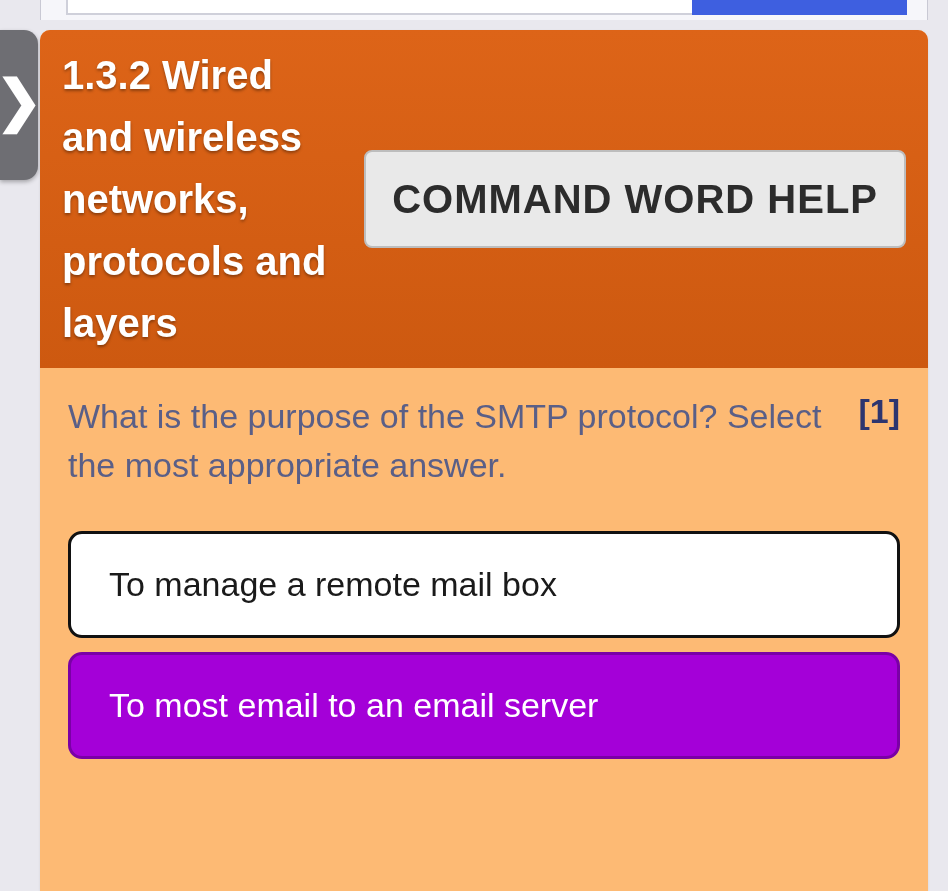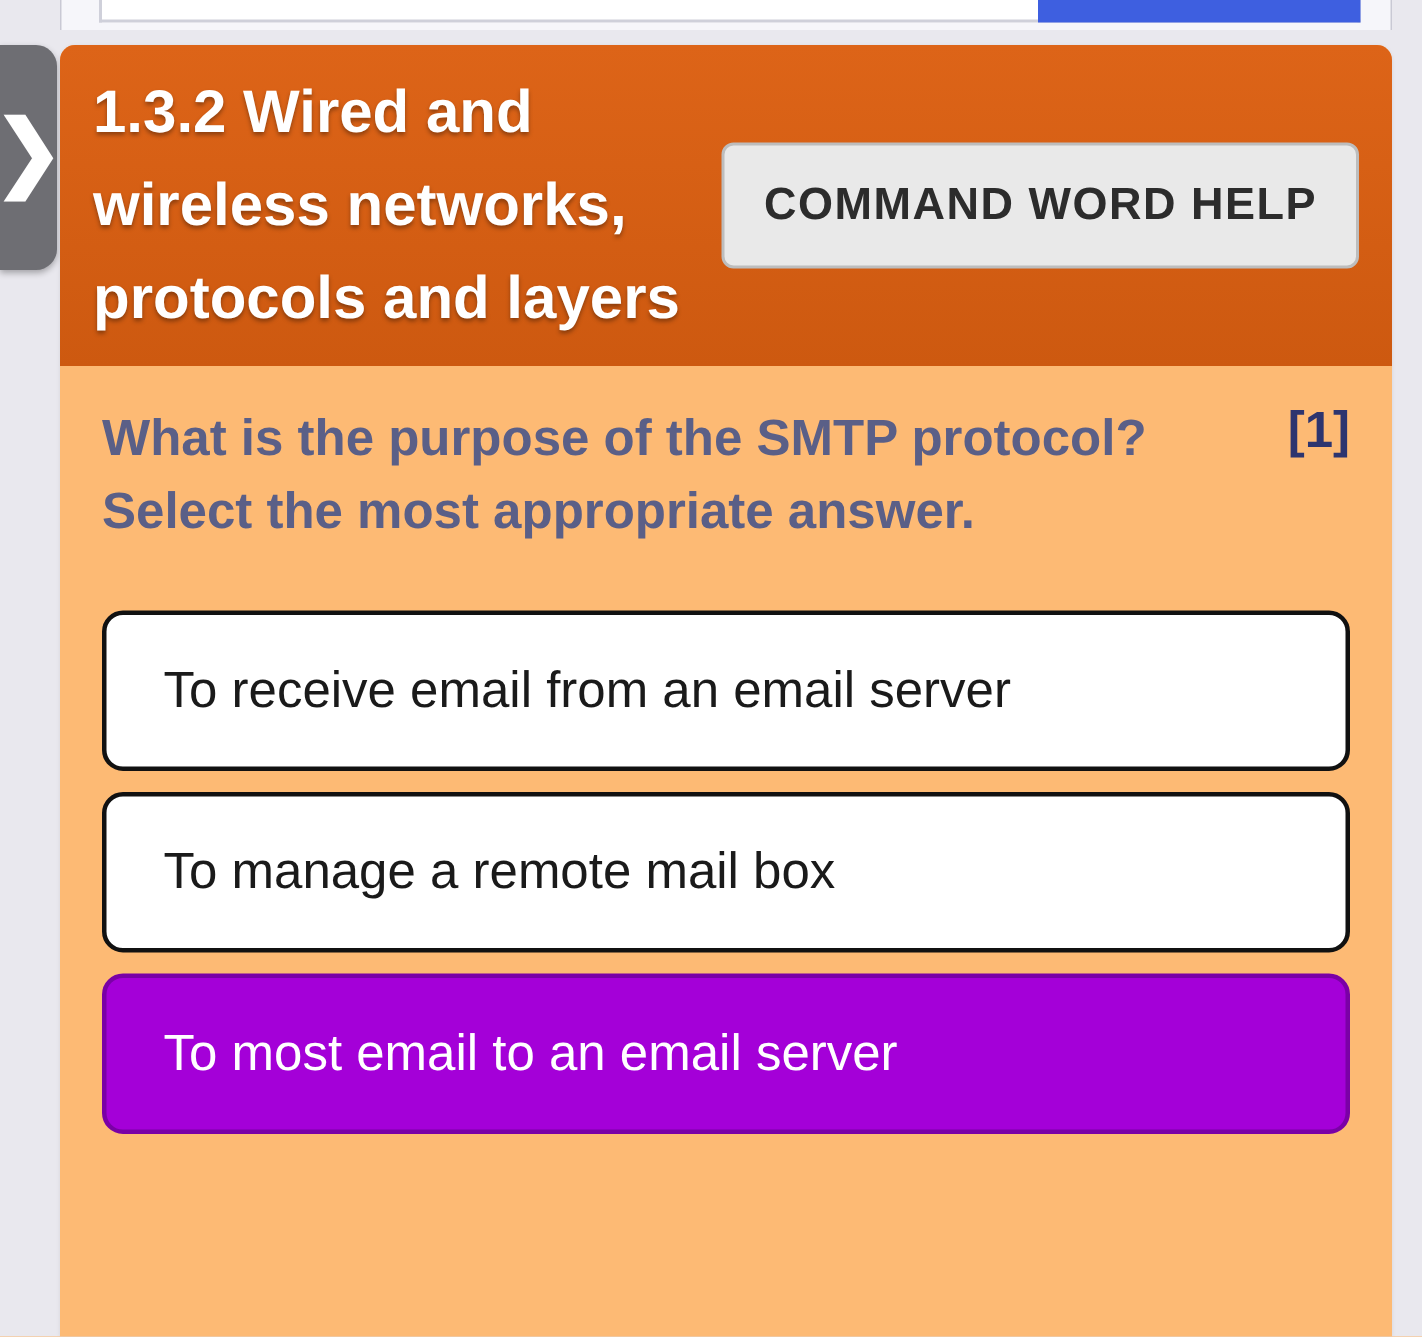--- a/index.html
+++ b/index.html
@@ -82,21 +82,21 @@
     line-height: 1.55;
     text-shadow: 0 2px 3px rgba(0,0,0,0.35);
     flex: 1;
   }
   .cmd-btn {
     background: #e9e9e9;
     border: 2px solid #bdbdbd;
     border-radius: 8px;
     padding: 18px 26px;
     color: #2c2c2c;
-    font-size: 30px;
+    font-size: 40px;
     font-weight: 700;
     letter-spacing: 1px;
     text-align: center;
     line-height: 1.45;
     cursor: pointer;
     min-width: 250px;
   }
 
   .qbody {
     padding: 24px 28px 0 28px;
@@ -104,21 +104,21 @@
   .qrow {
     display: flex;
     justify-content: space-between;
     align-items: flex-start;
     gap: 24px;
   }
   .qtext {
     color: #5a5f87;
     font-size: 34px;
     line-height: 1.45;
-    font-weight: 700;
+    font-weight: 400;
   }
   .marks {
     color: #2d356f;
     font-size: 34px;
     font-weight: 800;
     white-space: nowrap;
   }
 
   .options {
     padding: 40px 28px 0 28px;
@@ -165,23 +165,20 @@
 
   <div class="qbody">
     <div class="qrow">
       <div class="qtext">What is the purpose of the SMTP protocol? Select the most appropriate answer.</div>
       <div class="marks">[1]</div>
     </div>
   </div>
 
   <div class="options">
     <button class="opt">
-      <span>To receive email from an email server</span>
-    </button>
-    <button class="opt">
       <span>To manage a remote mail box</span>
     </button>
     <button class="opt selected">
       <span>To most email to an email server</span>
     </button>
   </div>
 
 </div>
 
 </body></html>

